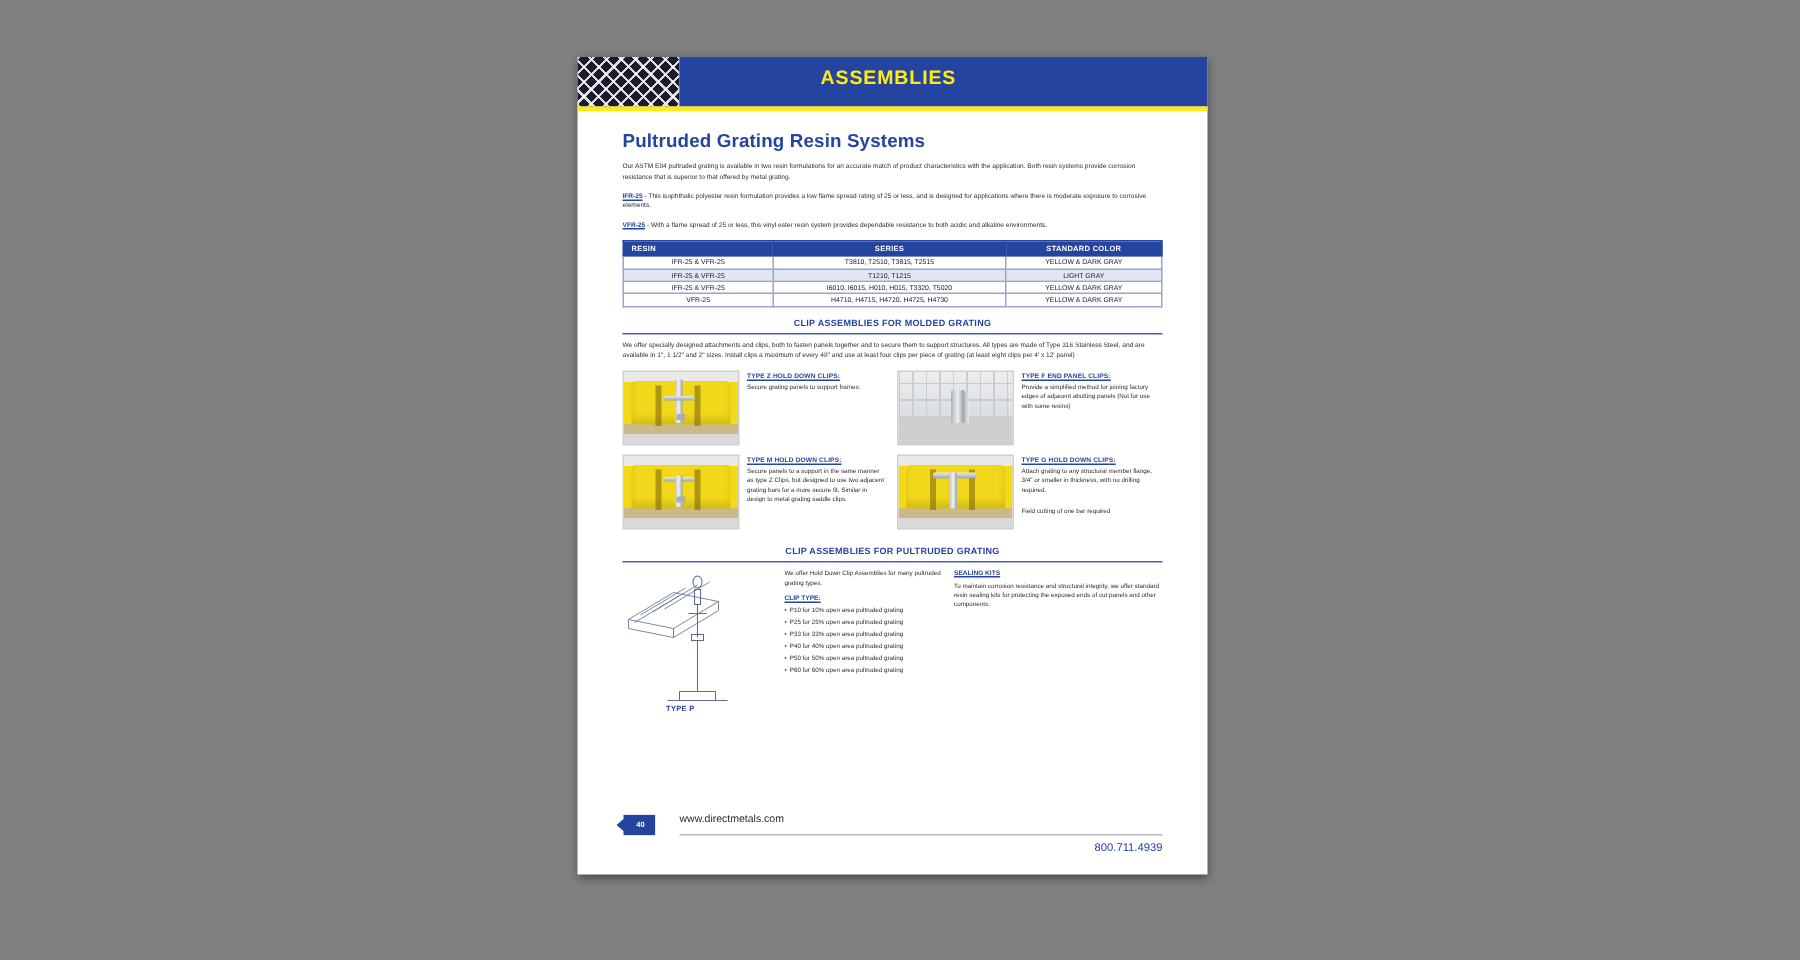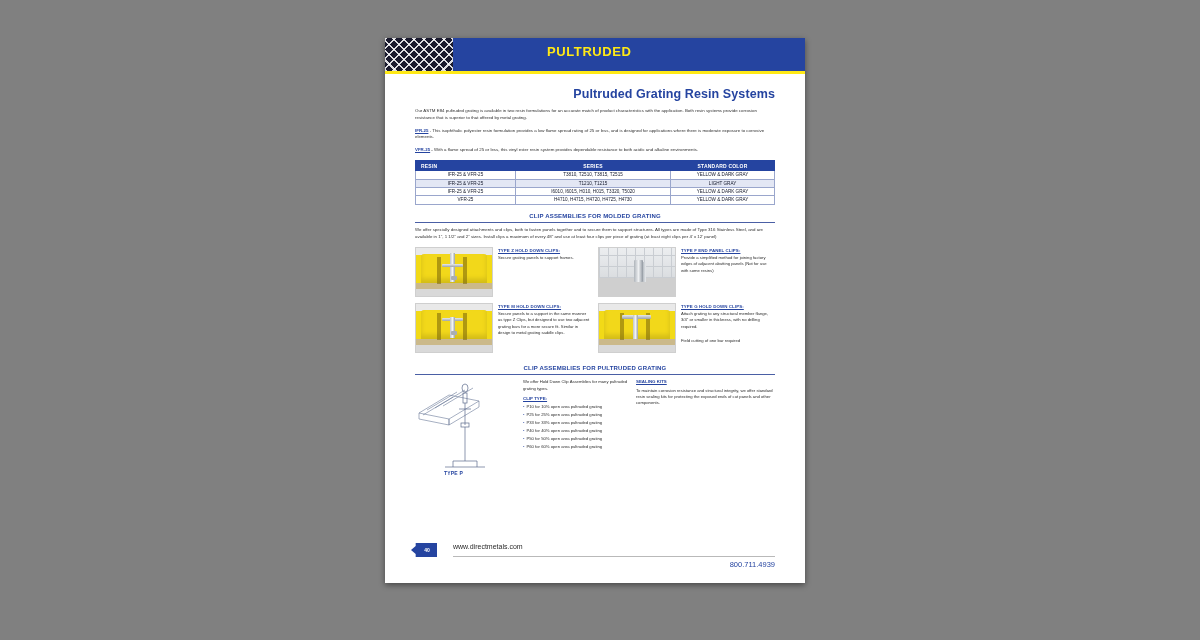--- a/index.html
+++ b/index.html
@@ -35,21 +35,21 @@
     position:absolute;left:94px;top:6px;
     color:#ffe916;font-size:13px;font-weight:bold;letter-spacing:.6px;
     font-family:"Liberation Sans", sans-serif;
   }
   .yellowrule{position:absolute;left:0;top:33px;right:0;height:3px;background:#ffe916;}
 
   
   .body{position:relative;padding:0 30px;}
 
   h1.title{
-    margin:9px 0 7px 0;text-align:right;color:#2544a0;
+    margin:9px 0 7px 0;text-align:left;color:#2544a0;
     font-size:12.5px;font-weight:bold;letter-spacing:.1px;
   }
 
   p.para{
     margin:0 0 6px 0;color:#2f2f2f;font-size:4.4px;line-height:1.55;
     text-align:left;
   }
   p.para .lead{color:#2544a0;font-weight:bold;text-decoration:underline;}
 
   
@@ -144,21 +144,21 @@
 </style>
 </head>
 <body>
 
 <div class="viewer">
   <div class="page">
 
     <div class="masthead">
       <div class="mesh"></div>
       <div class="bluebar">
-        <div class="brand">PULTRUDED</div>
+        <div class="brand">ASSEMBLIES</div>
       </div>
       <div class="yellowrule"></div>
     </div>
 
     <div class="body">
 
       <h1 class="title">Pultruded Grating Resin Systems</h1>
 
       <p class="para">Our ASTM E84 pultruded grating is available in two resin formulations for an accurate match of product characteristics with the application. Both resin systems provide corrosion resistance that is superior to that offered by metal grating.</p>
 

